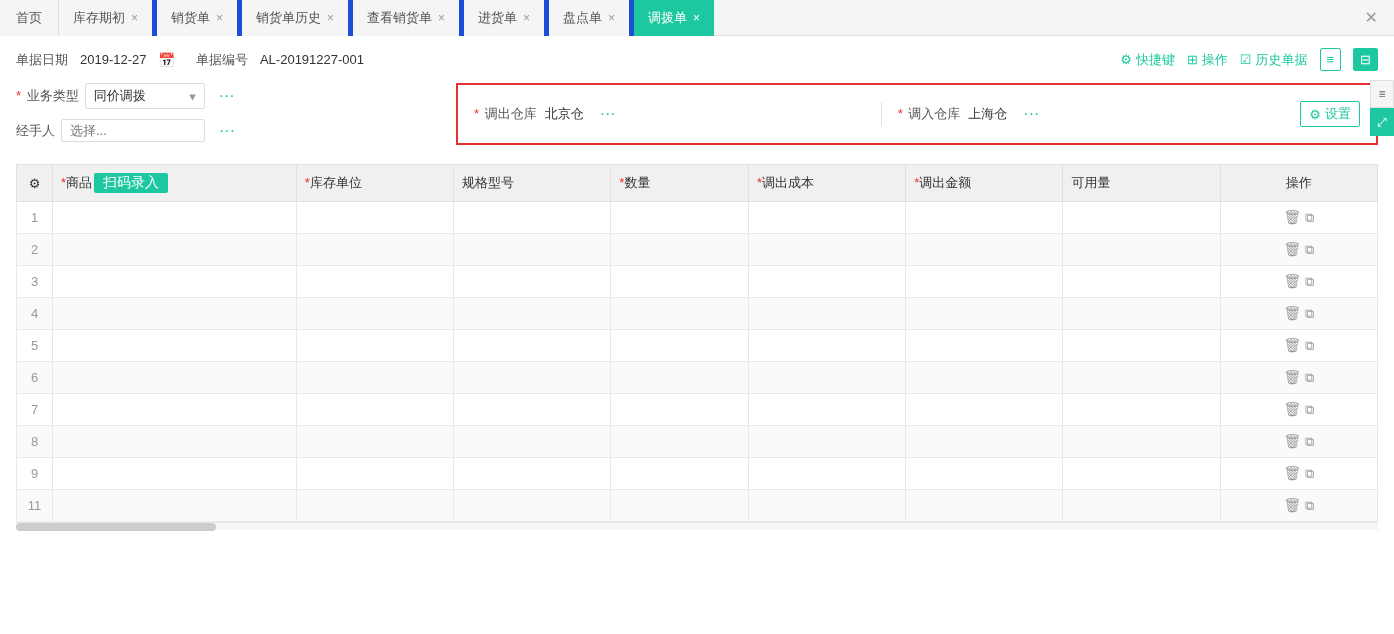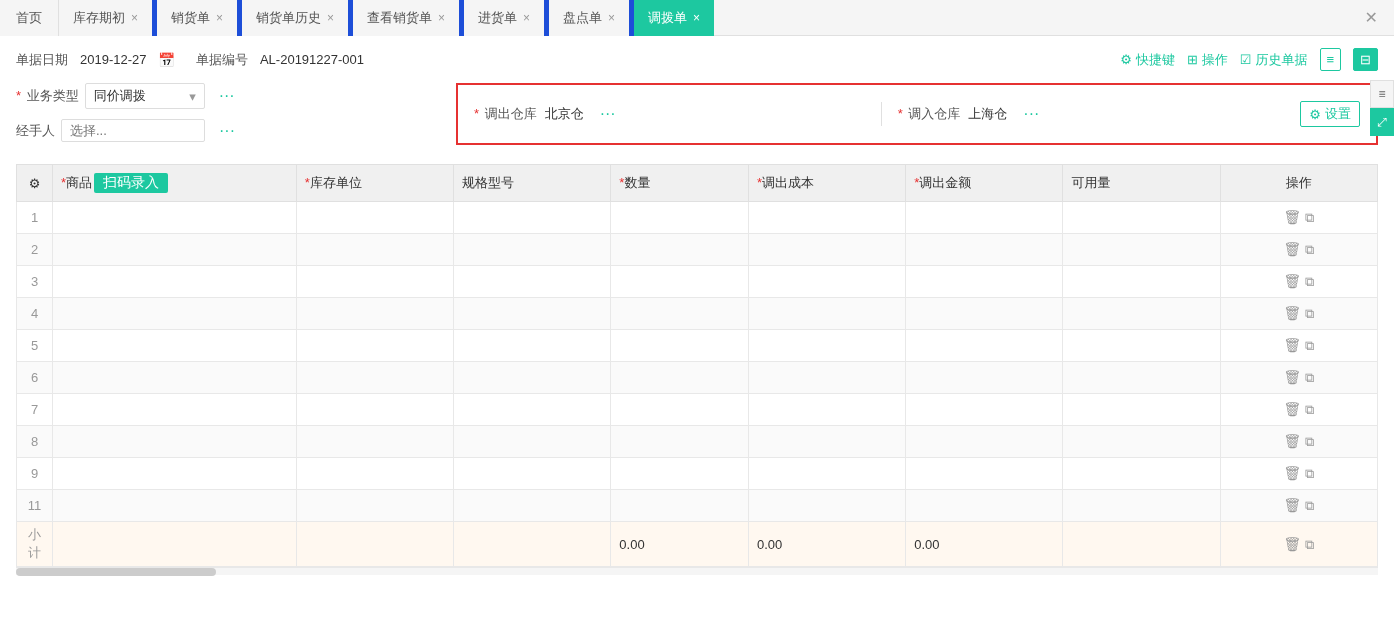--- a/index.html
+++ b/index.html
@@ -586,34 +586,20 @@
       <td class="col-spec"></td>
       <td class="col-qty"></td>
       <td class="col-cost"></td>
       <td class="col-amount"></td>
       <td class="col-available"></td>
       <td class="col-ops" style="text-align:center;">
         <span class="action-icon" title="删除">🗑</span>
         <span class="action-icon" title="复制" style="font-size:13px;">⧉</span>
       </td>
     </tr>
-          <tr class="subtotal">
-    <td style="text-align: center; color: rgb(153, 153, 153);">小计</td>
-    <td class="col-product" style="background:#fff8f0;"></td>
-    <td class="col-unit" style="background:#fff8f0;"></td>
-    <td class="col-spec" style="background:#fff8f0;"></td>
-    <td class="col-qty">0.00</td>
-    <td class="col-cost">0.00</td>
-    <td class="col-amount">0.00</td>
-    <td class="col-available" style="background:#fff8f0;"></td>
-    <td class="col-ops" style="text-align:center;">
-      <span class="action-icon">🗑</span>
-      <span class="action-icon" style="font-size:13px;">⧉</span>
-    </td>
-  </tr>
         </tbody>
     </table>
   </div>
 
   <div class="scroll-row">
     <div class="scroll-thumb"></div>
   </div>
 </div>
 
 <div class="right-sidebar">

